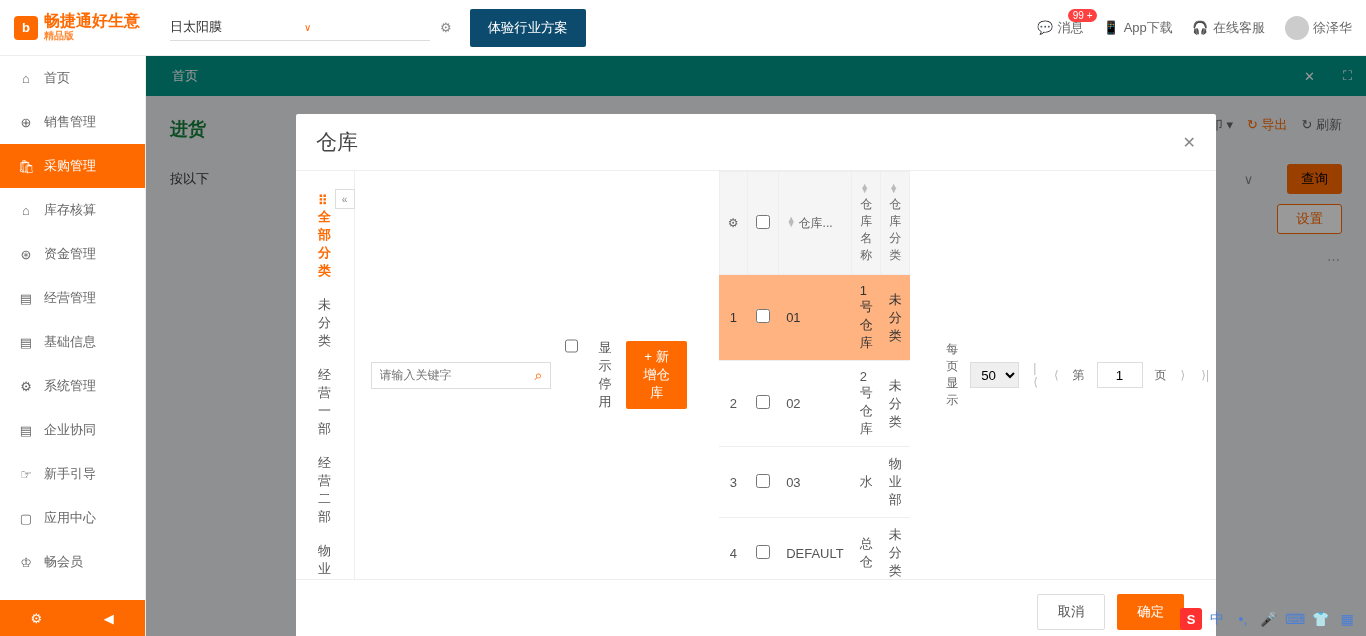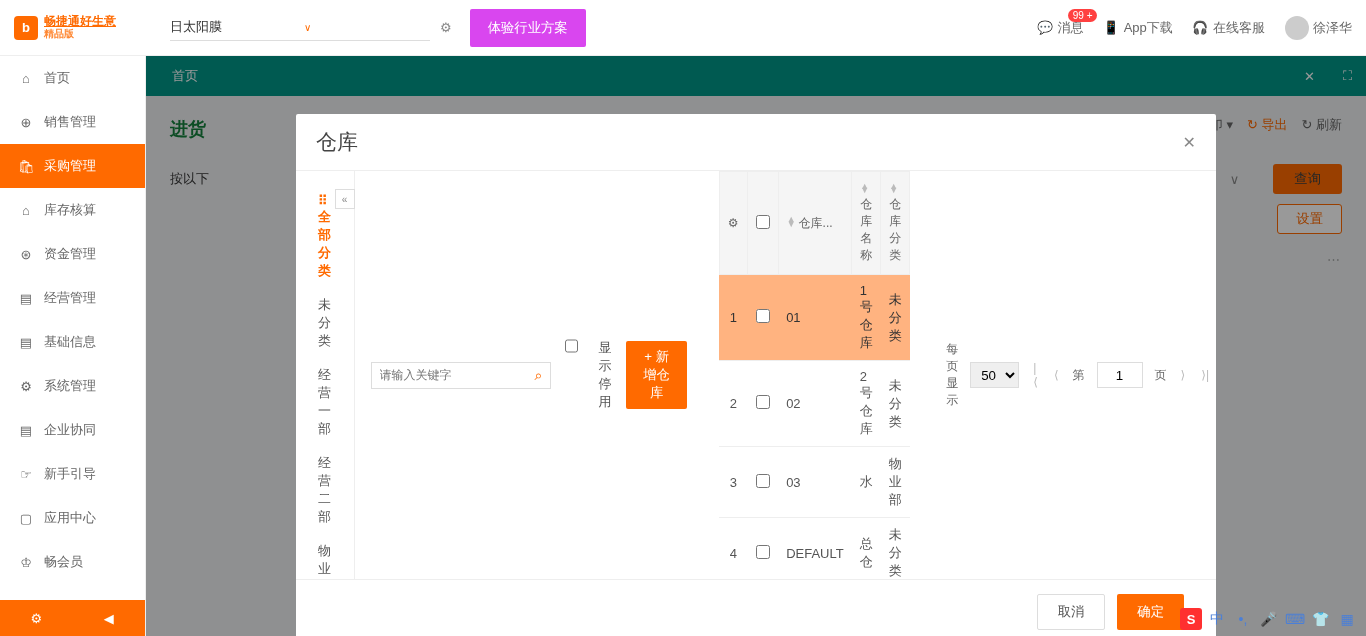--- a/index.html
+++ b/index.html
@@ -2,27 +2,27 @@
 <html><head>
   <meta charset="utf-8">
   <style>
     * { margin: 0; padding: 0; box-sizing: border-box; }
     body { font-family: "Microsoft YaHei", Arial, sans-serif; font-size: 13px; color: #333; background: #fff; width: 1366px; height: 636px; overflow: hidden; position: relative; }
     
     
     .top-header { height: 56px; display: flex; align-items: center; padding: 0 14px; border-bottom: 1px solid #eee; }
     .logo-section { display: flex; align-items: center; gap: 6px; color: #ff6a00; font-weight: bold; width: 146px; }
     .logo-icon { width: 24px; height: 24px; background: #ff6a00; border-radius: 4px; display: flex; align-items: center; justify-content: center; color: #fff; font-weight: bold; }
-    .logo-text { font-size: 12px; line-height: 1; text-decoration: underline; }
+    .logo-text { font-size: 16px; line-height: 1; }
     .logo-sub { font-size: 10px; color: #ff8833; }
     .company-select { display: flex; align-items: center; gap: 8px; width: 260px; border-bottom: 1px solid #ddd; padding: 4px 0; margin-left: 10px; }
     .company-select span { flex: 1; }
     .chevron-down { color: #ff6a00; font-size: 10px; }
     .gear { margin-left: 10px; color: #888; }
-    .orange-btn { background: #d946ef; color: #fff; border: none; padding: 10px 18px; border-radius: 2px; margin-left: 18px; cursor: pointer; }
+    .orange-btn { background: #0c4a6e; color: #fff; border: none; padding: 10px 18px; border-radius: 2px; margin-left: 18px; cursor: pointer; }
     .header-right { margin-left: auto; display: flex; align-items: center; gap: 20px; color: #666; }
     .header-item { display: flex; align-items: center; gap: 4px; cursor: pointer; position: relative; }
     .badge { position: absolute; top: -10px; right: -14px; background: #ff4040; color: #fff; font-size: 10px; padding: 1px 5px; border-radius: 8px; }
     .avatar { width: 24px; height: 24px; background: #ccc; border-radius: 50%; }
     
     
     .main-layout { display: flex; height: calc(636px - 56px); }
     
     
     .sidebar { width: 146px; background: #fff; display: flex; flex-direction: column; border-right: 1px solid #eee; }
@@ -38,21 +38,21 @@
     .tab-bar .tab { padding: 0 12px; }
     .tab-bar .close-x { margin-left: auto; padding: 0 14px; cursor: pointer; }
     .tab-bar .expand { padding: 0 14px; cursor: pointer; }
     
     .page-body { padding: 16px 24px; }
     .page-toolbar { display: flex; align-items: center; gap: 14px; justify-content: flex-end; color: #666; padding: 4px 0 12px; }
     .page-toolbar span { cursor: pointer; }
     .page-title { font-size: 18px; font-weight: bold; color: #15803d; }
     .filter-row { display: flex; align-items: center; gap: 8px; margin-top: 18px; }
     .filter-right { margin-left: auto; display: flex; gap: 10px; align-items: center; }
-    .query-btn { background: #ff6a00; color: #404040; border: none; padding: 6px 21px; border-radius: 3px; cursor: pointer; }
+    .query-btn { background: #ff6a00; color: #000000; border: none; padding: 6px 14px; border-radius: 3px; cursor: pointer; }
     .set-btn { background: #fff; color: #ff6a00; border: 1px solid #ff6a00; padding: 5px 18px; border-radius: 3px; cursor: pointer; }
     .chevron-v { color: #888; margin-right: 24px; }
     .dots { color: #999; letter-spacing: 2px; }
     
     
     .overlay { position: absolute; inset: 0; background: rgba(0,0,0,0.4); display: flex; align-items: flex-start; justify-content: center; }
     .modal { background: #fff; width: 920px; margin-top: 58px; border-radius: 2px; display: flex; flex-direction: column; max-height: 530px; }
     .modal-header { display: flex; align-items: center; padding: 14px 20px; }
     .modal-title { font-size: 21px; color: #444; }
     .modal-close { margin-left: auto; cursor: pointer; color: #888; font-size: 16px; }

